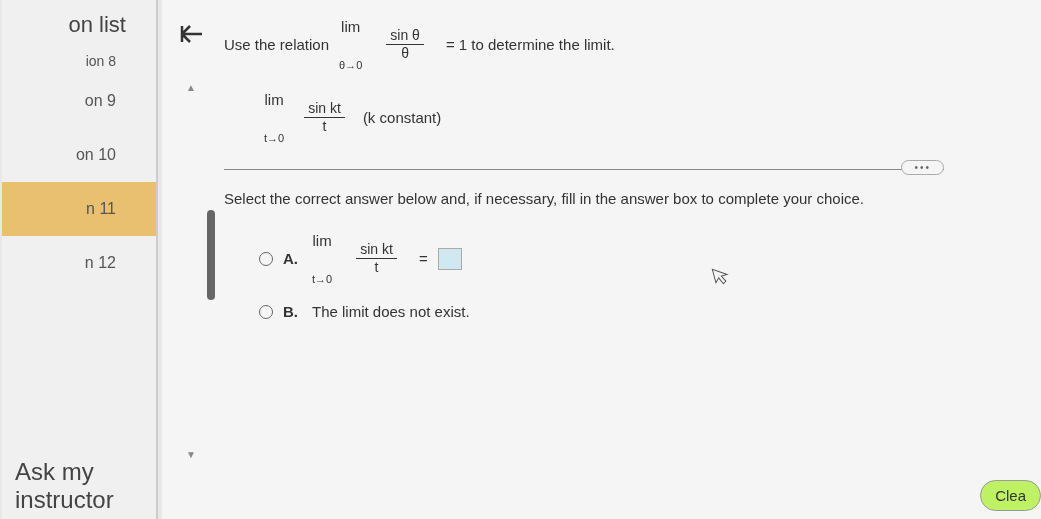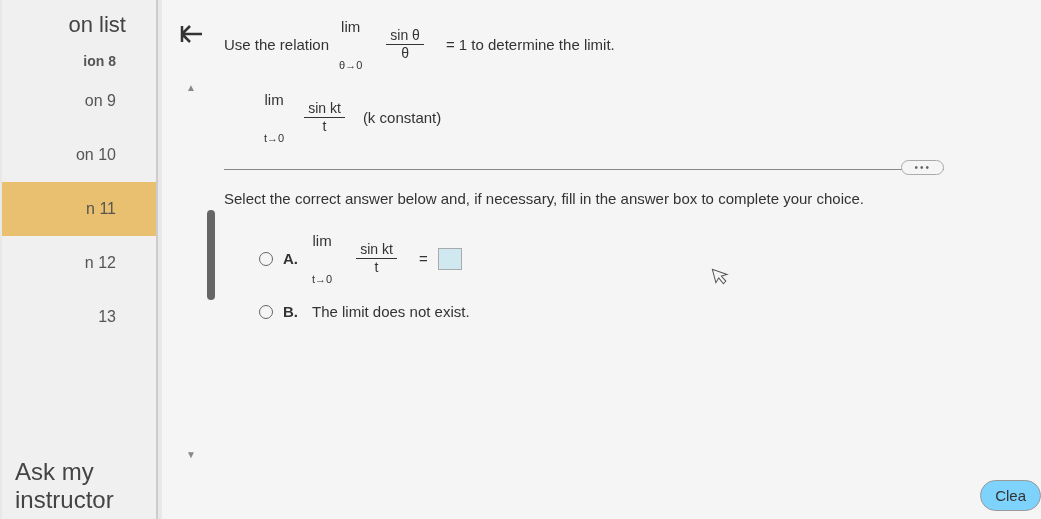--- a/index.html
+++ b/index.html
@@ -33,21 +33,20 @@
       font-size: 16px;
       color: #555;
       cursor: pointer;
       text-align: right;
       padding-right: 40px;
     }
     .sidebar-item.small {
       padding: 5px 10px;
       padding-right: 40px;
       font-size: 14px;
-      font-weight: bold;
     }
     .sidebar-item.active {
       background: #e8c070;
       text-align: right;
     }
     .ask-instructor {
       position: absolute;
       bottom: 0;
       left: 8px;
       font-size: 24px;
@@ -214,40 +213,39 @@
       left: 490px;
       top: 248px;
       font-size: 18px;
       color: #666;
       transform: rotate(-15deg);
     }
     .clear-btn {
       position: absolute;
       right: 0;
       bottom: 8px;
-      background: #7dd3fc;
+      background: #bef264;
       border: 1px solid #999;
       border-radius: 18px;
       padding: 6px 14px;
       font-size: 15px;
       cursor: pointer;
       color: #333;
     }
   </style>
 </head>
 <body>
 
 <div class="sidebar">
   <div class="sidebar-title">on list</div>
   <div class="sidebar-item small">ion 8</div>
   <div class="sidebar-item">on 9</div>
   <div class="sidebar-item">on 10</div>
   <div class="sidebar-item active">n 11</div>
   <div class="sidebar-item">n 12</div>
-  <div class="sidebar-item">13</div>
   <div class="ask-instructor">Ask my instructor</div>
 </div>
 
 <div class="main">
   <div class="back-btn">
     <svg width="24" height="20" viewBox="0 0 24 20">
         <path d="M2 10 L22 10 M2 10 L10 2 M2 10 L10 18 M2 2 L2 18" stroke="#333" stroke-width="2.5" fill="none"></path>
       </svg>
   </div>
 

